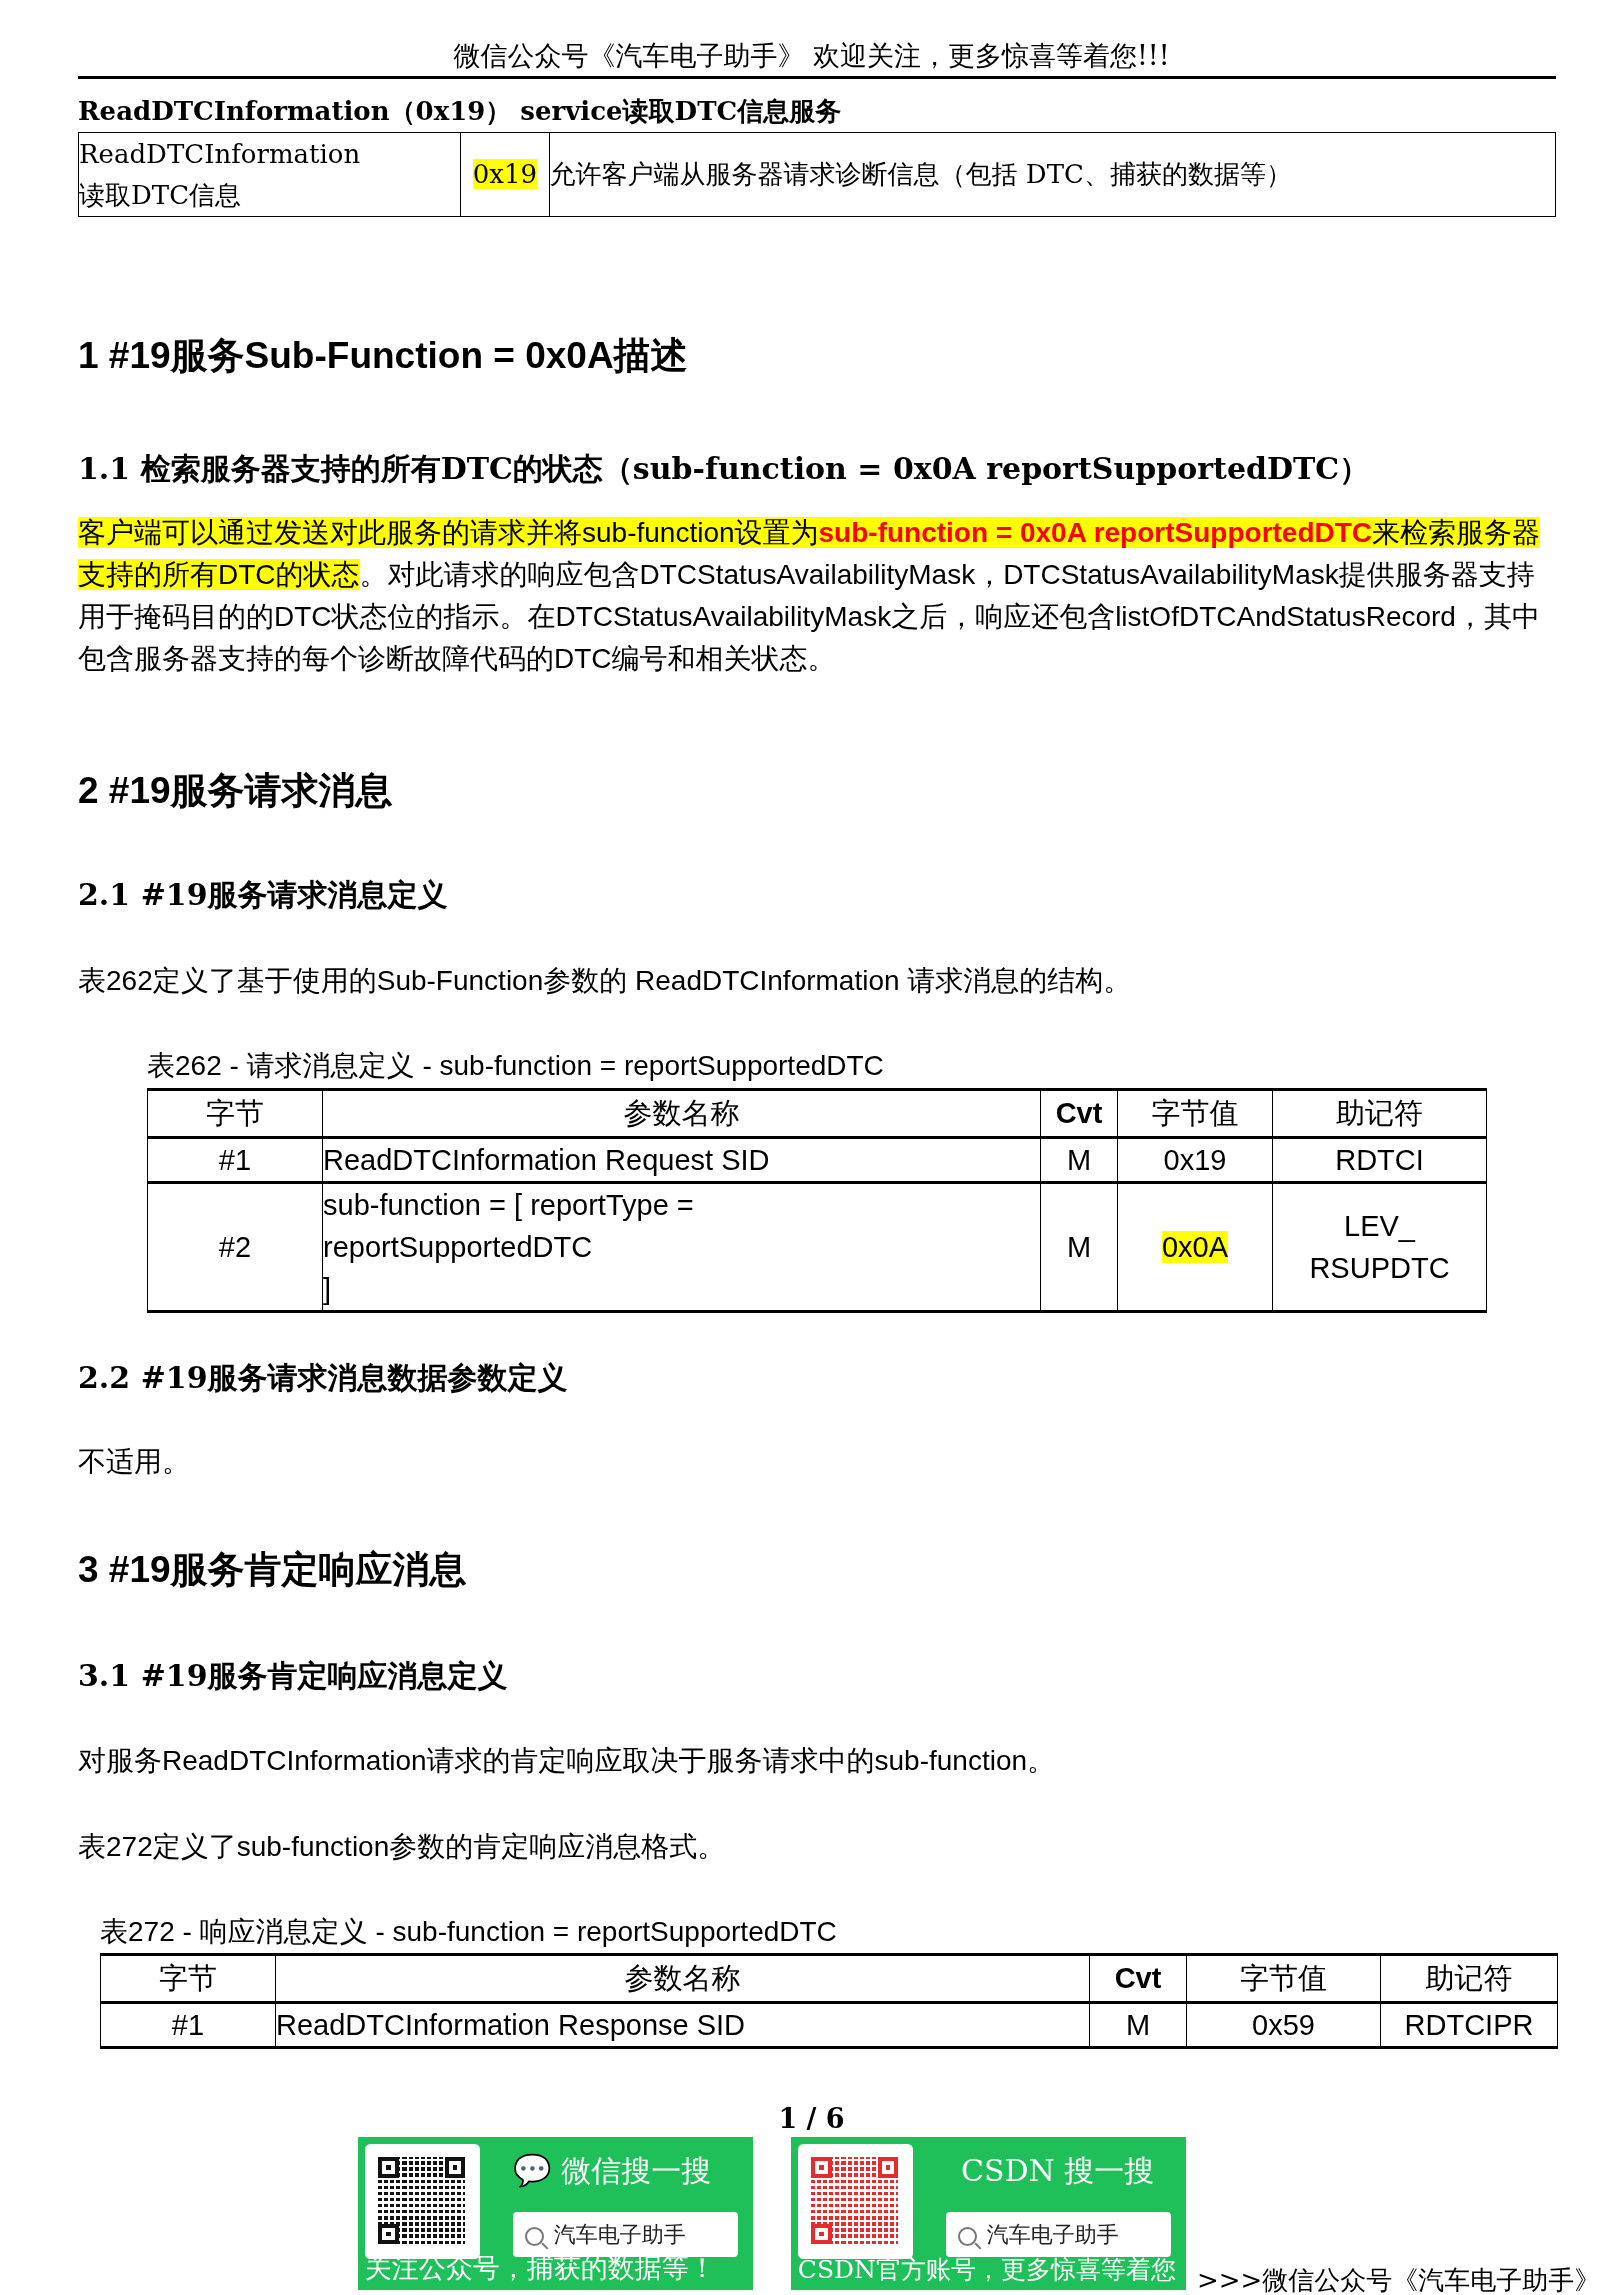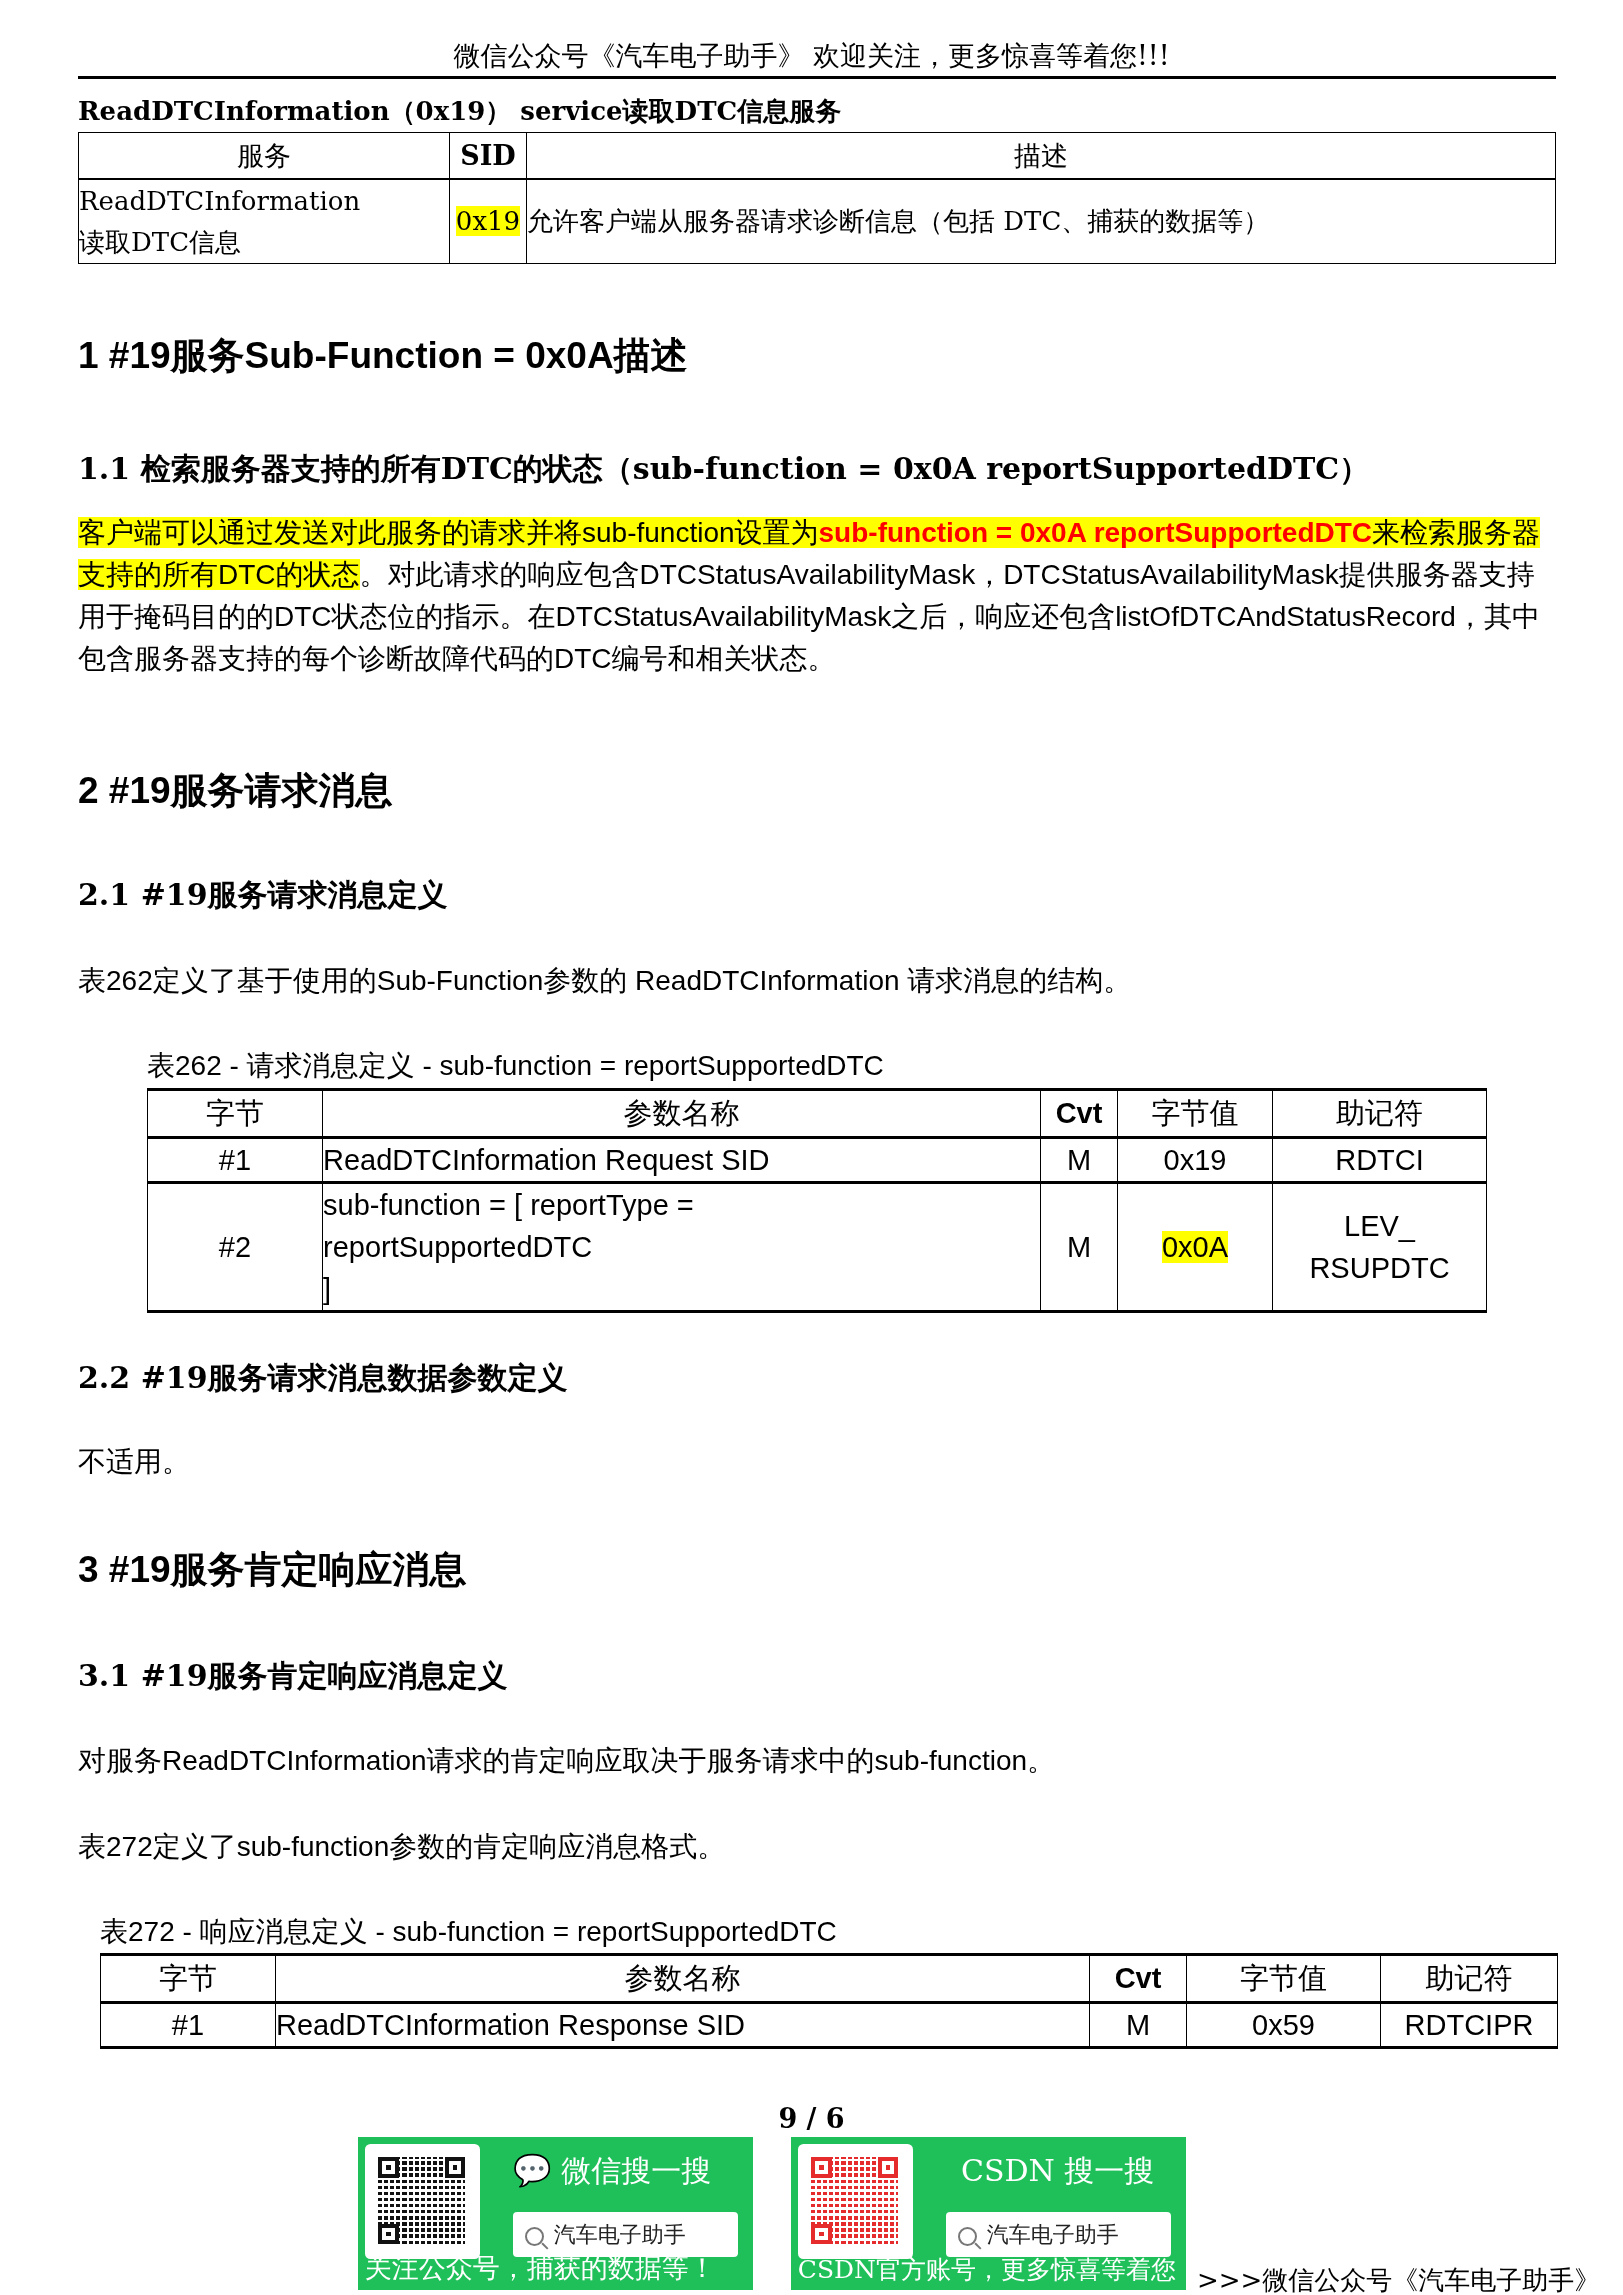--- a/index.html
+++ b/index.html
@@ -57,25 +57,20 @@
 </head>
 <body>
 
 <div id="page-header" class="abs serif">微信公众号《汽车电子助手》    欢迎关注，更多惊喜等着您!!!</div>
 <div id="header-rule" class="abs"></div>
 
 <div id="service-title" class="abs serif">ReadDTCInformation（0x19） service读取DTC信息服务</div>
 
 <table id="service-table" class="serif">
   <tbody>
-      <tr>
-    <th style="width:370px">服务</th>
-    <th style="width:76px;font-weight:bold">SID</th>
-    <th>描述</th>
-  </tr>
   <tr>
     <td>
       <div>ReadDTCInformation</div>
       <div>读取DTC信息</div>
     </td>
     <td style="text-align:center"><span class="hl">0x19</span></td>
     <td>允许客户端从服务器请求诊断信息（包括 DTC、捕获的数据等）</td>
   </tr>
 </tbody>
   </table>
@@ -145,21 +140,21 @@
   <tr style="height:45px">
     <td>#1</td>
     <td class="left">ReadDTCInformation Response SID</td>
     <td>M</td>
     <td>0x59</td>
     <td>RDTCIPR</td>
   </tr>
 </tbody>
   </table>
 
-<div id="page-number" class="abs serif">9 / 6</div>
+<div id="page-number" class="abs serif">1 / 6</div>
 
 <div class="abs banner" style="left:358px;width:395px">
   <div class="qr-box">
     <div class="qr">
       <div class="finder" style="left:0;top:0"></div>
       <div class="finder" style="right:0;top:0"></div>
       <div class="finder" style="left:0;bottom:0"></div>
     </div>
   </div>
   <div class="banner-title" style="left:155px">

